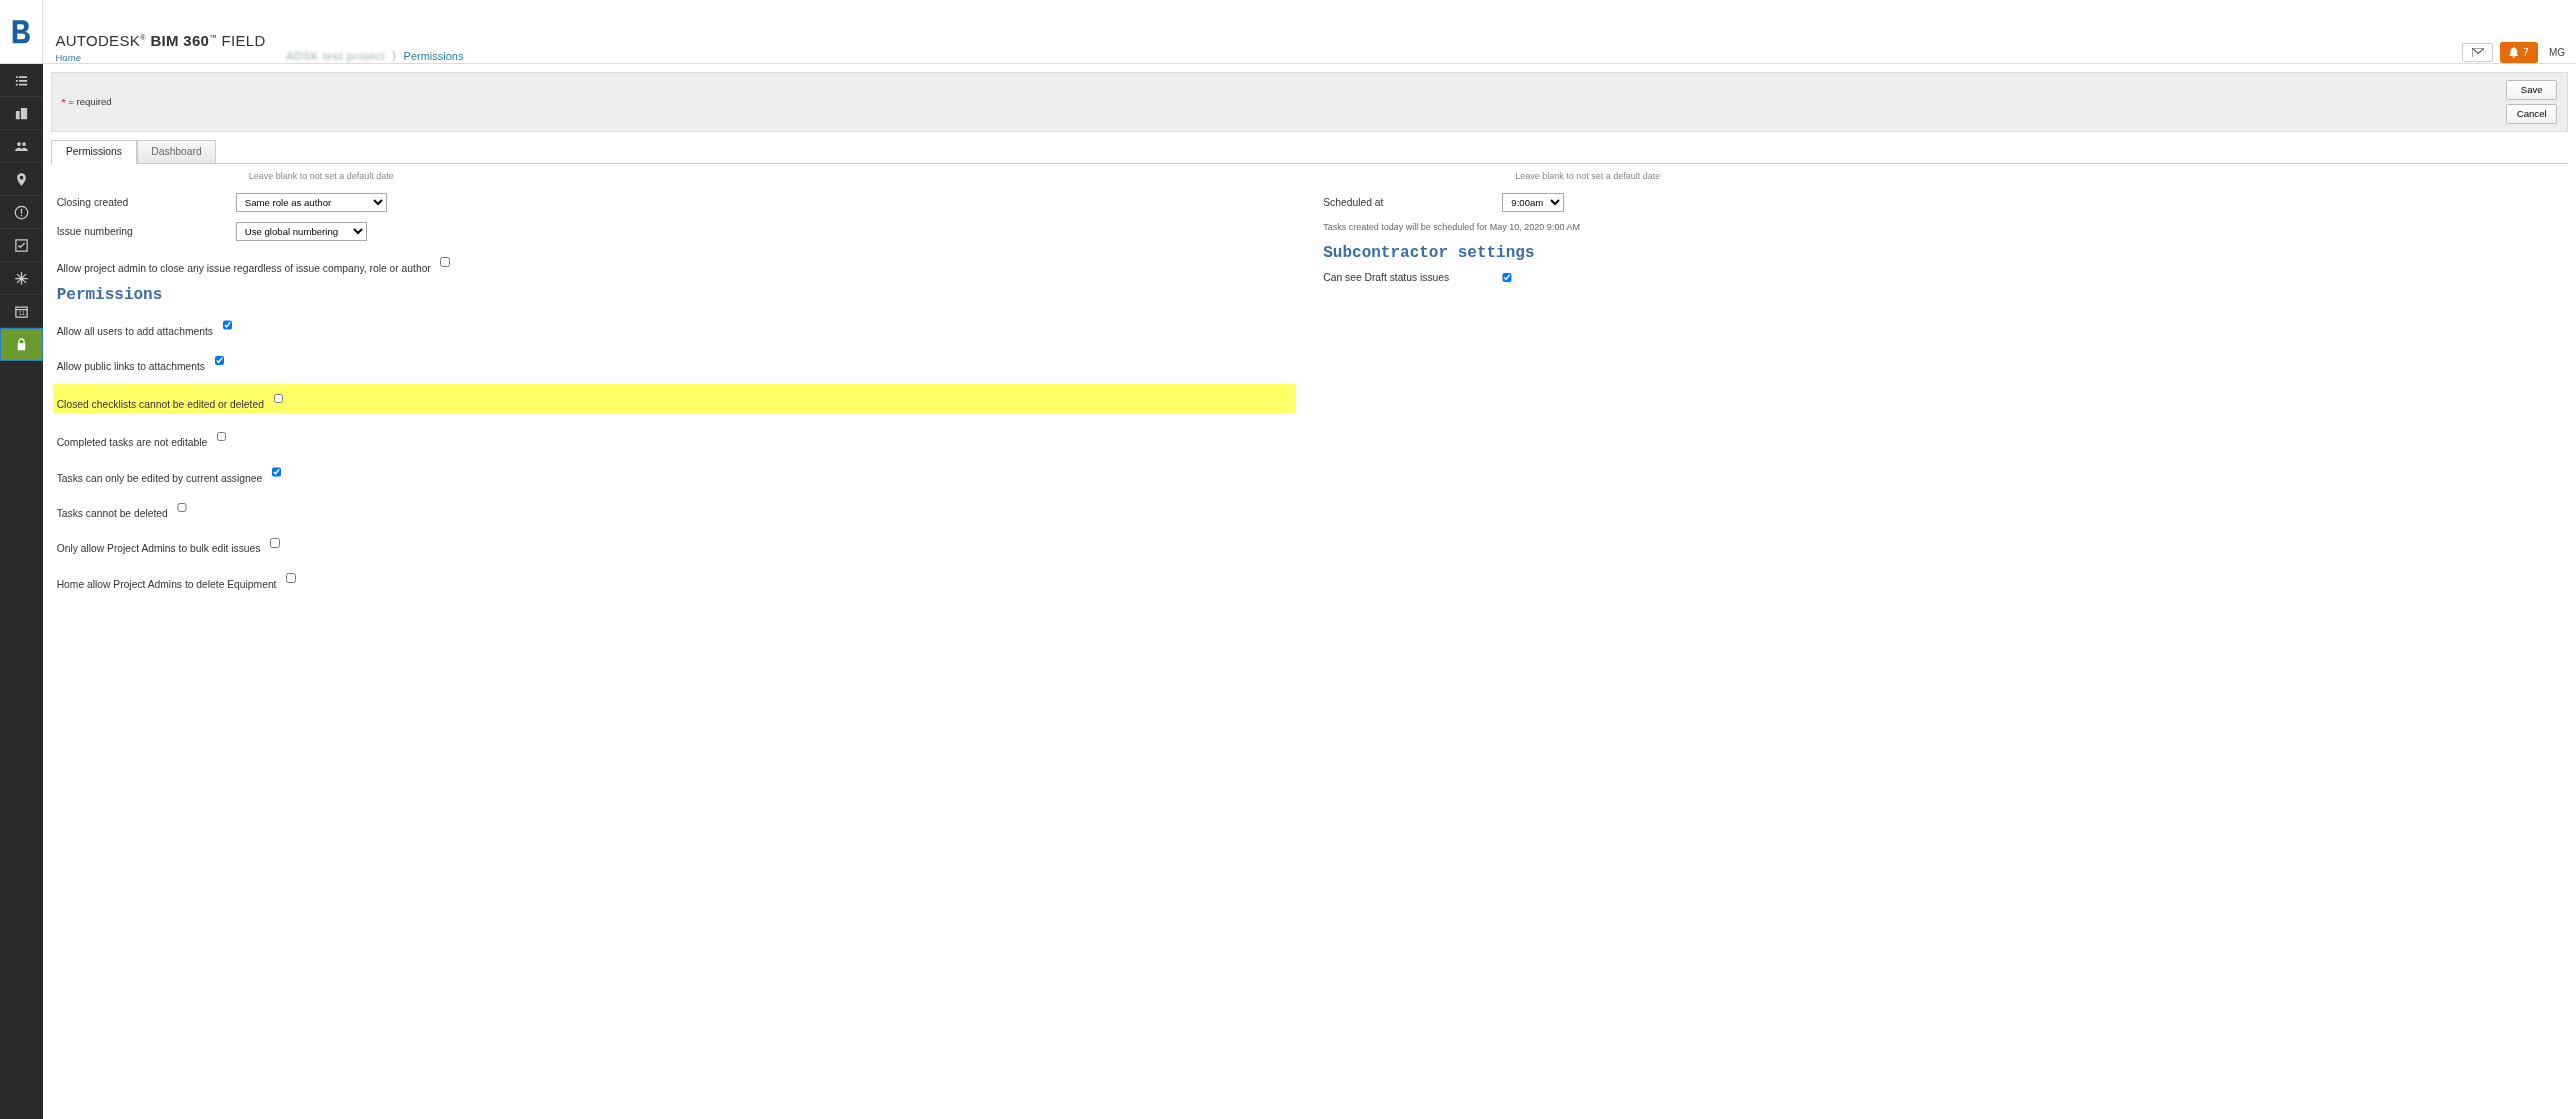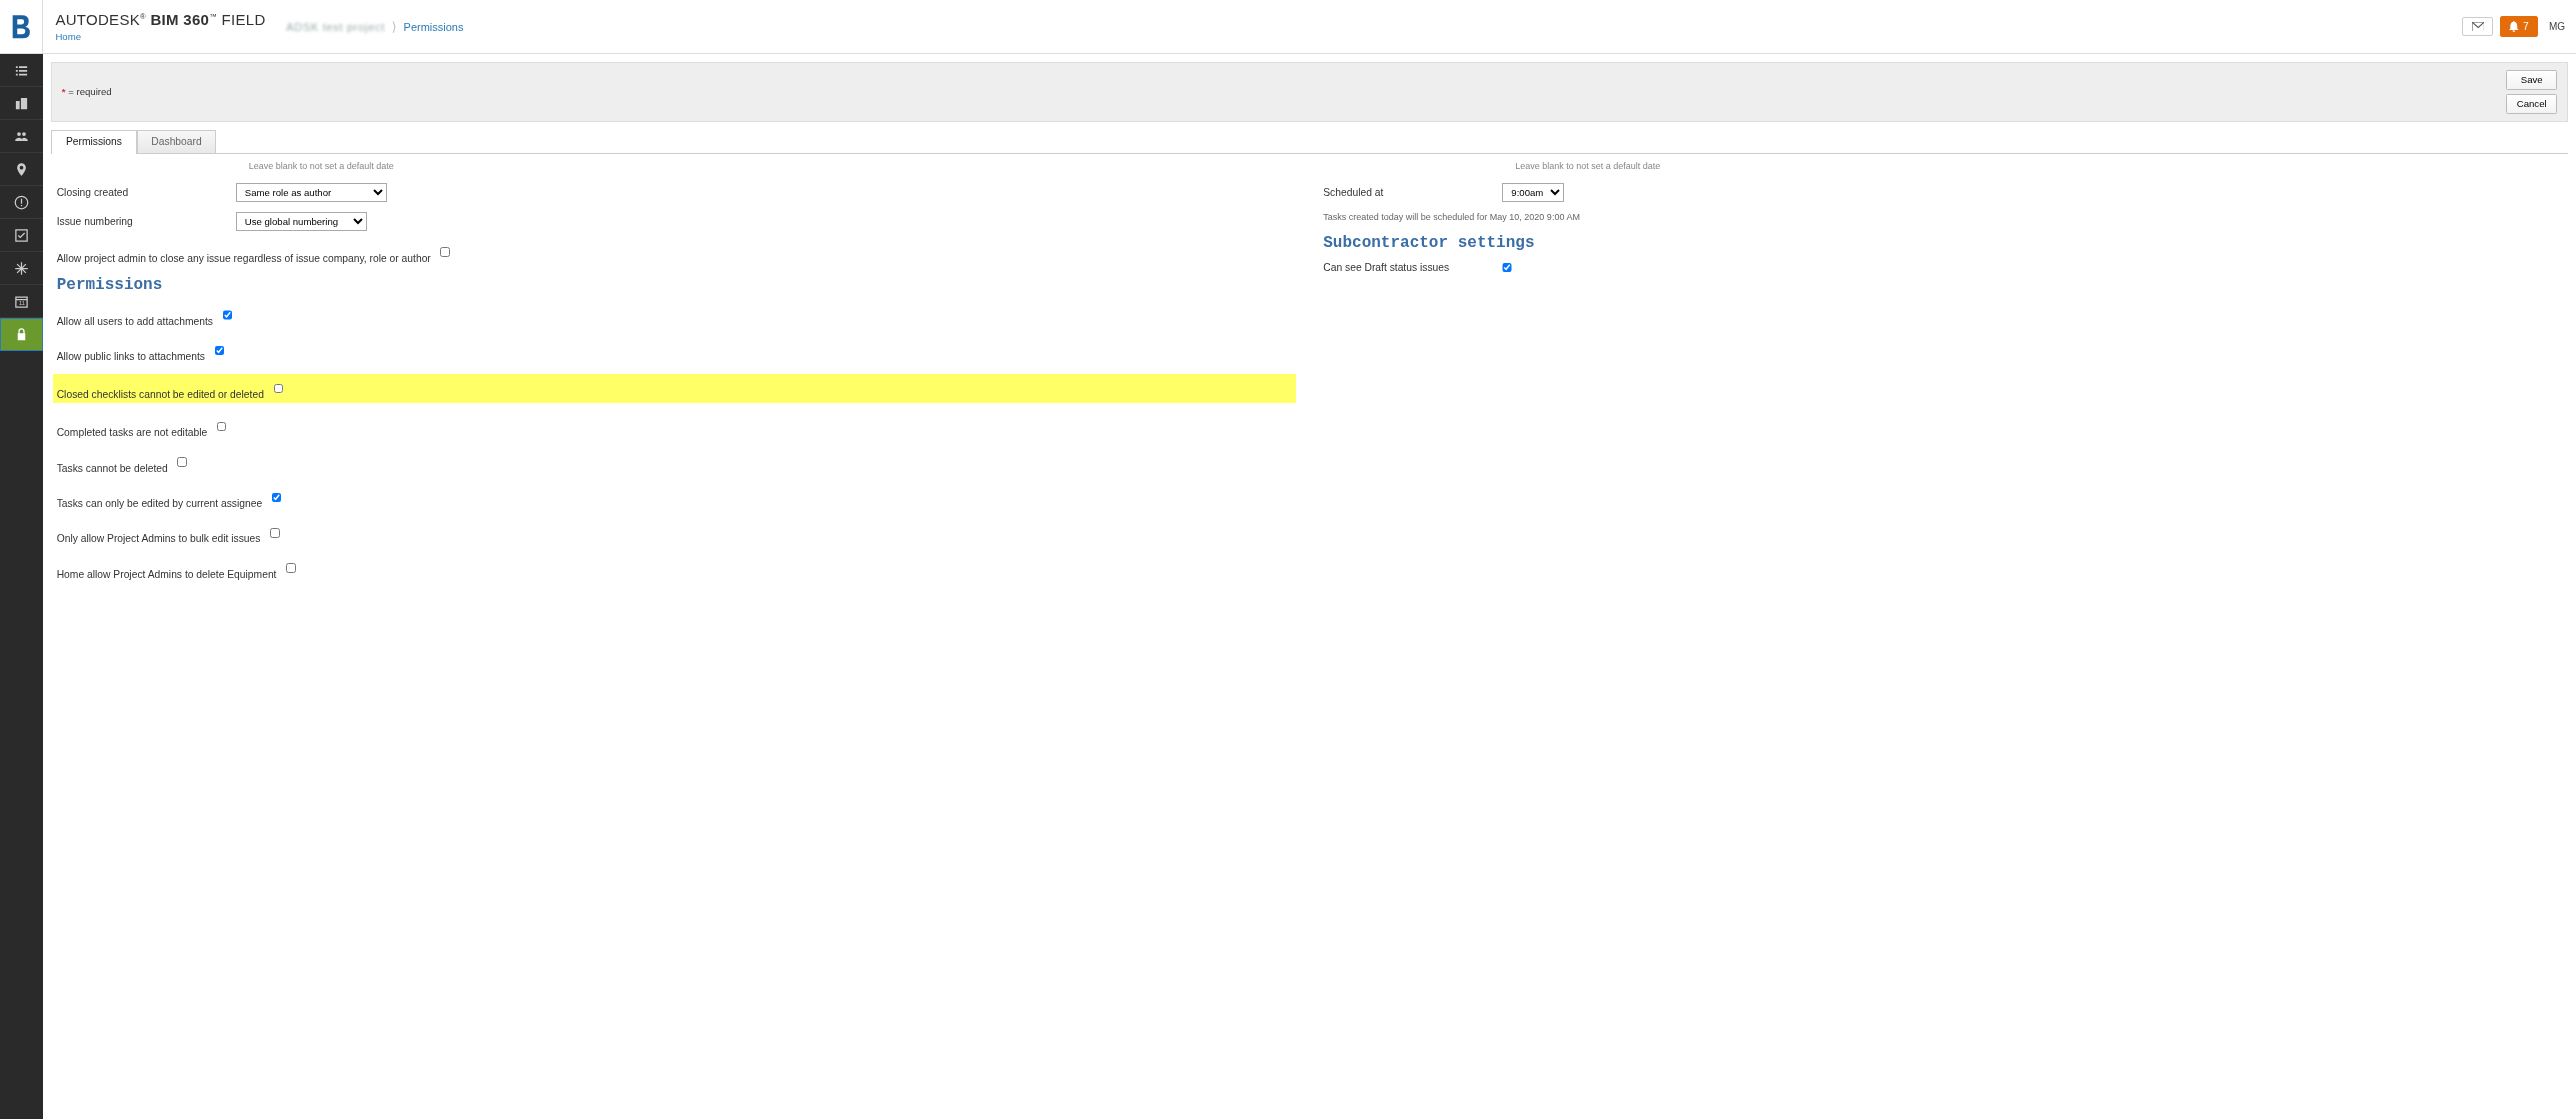--- a/index.html
+++ b/index.html
@@ -1,18 +1,18 @@
 <!DOCTYPE html>
 <html style="font-size:11px"><head>
 <meta charset="utf-8">
 <style>
 * { box-sizing: border-box; margin: 0; padding: 0; }
 body { font-family: Arial, Helvetica, sans-serif; font-size: 9.6px; color: #333; background: #fff; overflow-x: hidden; }
 
-.header { display: flex; align-items: center; height: 54px; border-bottom: 0.7px solid #ddd; padding: 0 6.9px 0 0; background: #fff; position: relative; }
+.header { display: flex; align-items: flex-end; height: 64px; border-bottom: 0.7px solid #ddd; padding: 0 6.9px 0 0; background: #fff; position: relative; }
 .logo-b { width: 43px; display:flex; align-items:center; justify-content:center; height:100%; border-right: 0.7px solid #ddd; }
 .logo-b svg { width: 23.4px; height: 27.5px; }
 .brand { display:flex; flex-direction:column; justify-content:center; padding-left: 12.4px; }
 .brand-title { font-family: "Segoe UI", Arial, sans-serif; font-size: 15px; letter-spacing: 0.3px; color: #333; }
 .brand-title .light { font-weight: 300; }
 .brand-title .reg { font-size: 7.6px; vertical-align: super; }
 .brand-title .bold { font-weight: 600; }
 .home-link { color: #2b7bb9; font-size: 9.6px; margin-top: 2.7px; }
 .breadcrumb { display:flex; align-items:center; margin-left: 20.6px; font-size: 11px; }
 .project-name { color: #9aa; filter: blur(1.4px); letter-spacing:0.7px; }
@@ -195,26 +195,26 @@
         </div>
         <div class="perm-row hl">
           <span class="lbl">Closed checklists cannot be edited or deleted</span>
           <input type="checkbox" style="">
         </div>
         <div class="perm-row">
           <span class="lbl">Completed tasks are not editable</span>
           <input type="checkbox" style="">
         </div>
         <div class="perm-row">
+          <span class="lbl">Tasks can only be edited by current assignee</span>
+          <input type="checkbox" checked="" style="">
+        </div>
+        <div class="perm-row">
           <span class="lbl">Tasks cannot be deleted</span>
           <input type="checkbox" style="">
-        </div>
-        <div class="perm-row">
-          <span class="lbl">Tasks can only be edited by current assignee</span>
-          <input type="checkbox" checked="" style="">
         </div>
         <div class="perm-row">
           <span class="lbl">Only allow Project Admins to bulk edit issues</span>
           <input type="checkbox" style="">
         </div>
         <div class="perm-row">
           <span class="lbl">Home allow Project Admins to delete Equipment</span>
           <input type="checkbox" style="">
         </div>
       </div>

